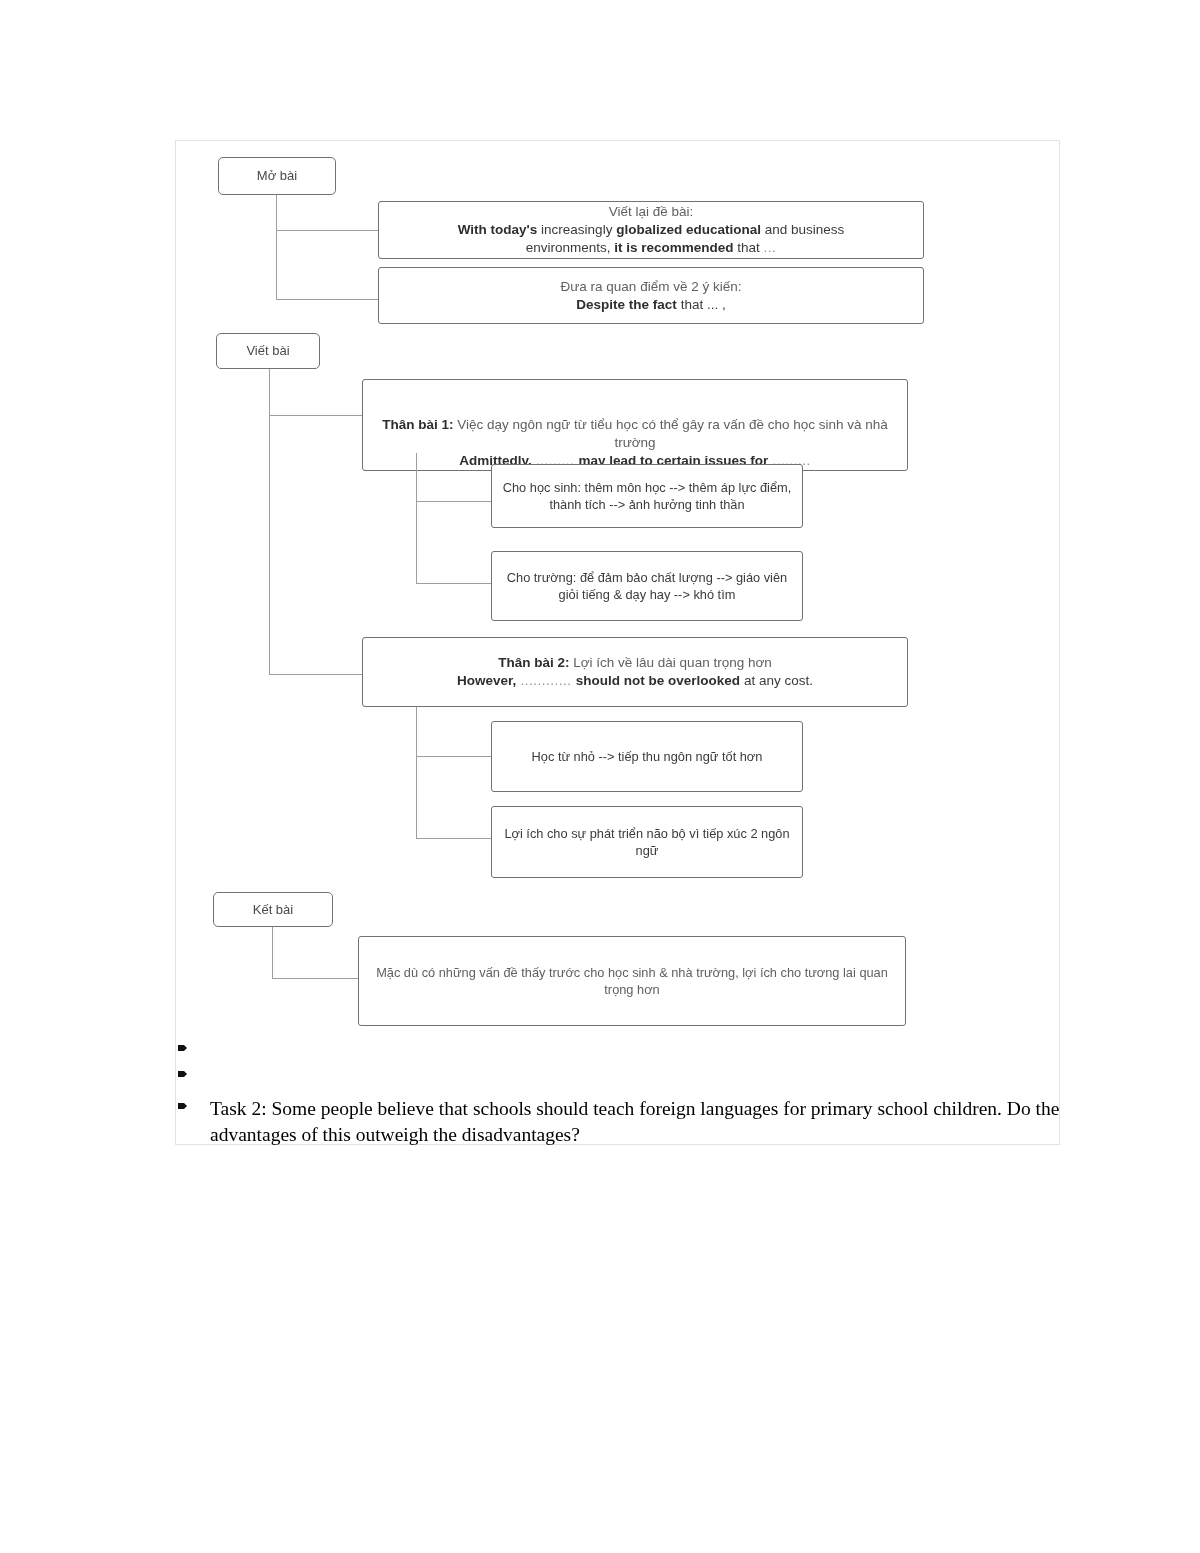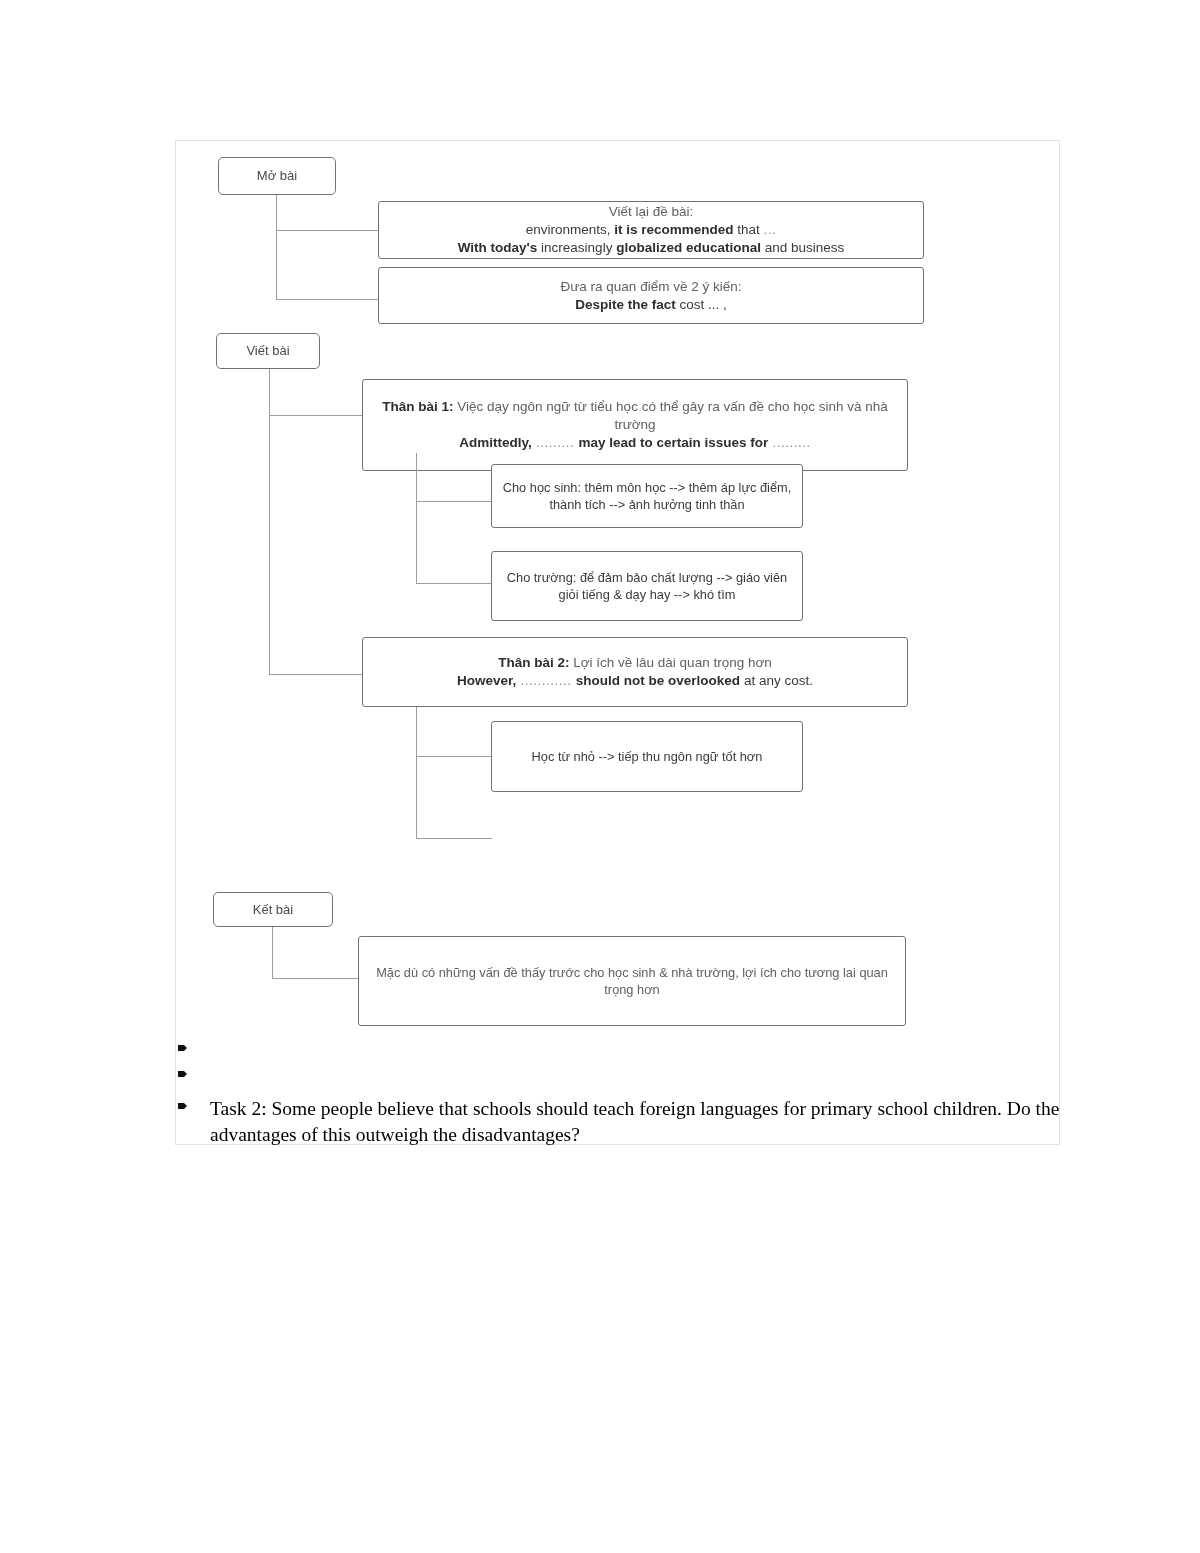--- a/index.html
+++ b/index.html
@@ -124,46 +124,46 @@
   </div>
 
   <div class="ln v" style="left:276px; top:195px; height:105px;"></div>
   <div class="ln h" style="left:276px; top:230px; width:102px;"></div>
   <div class="ln h" style="left:276px; top:299px; width:102px;"></div>
 
   <div class="node tbox" style="left:378px; top:201px; width:546px; height:58px;">
     <div class="inner">
       <div class="vn">Viết lại đề bài:</div>
       <div>
+        <span class="en">With today's</span><span class="en-norm"> increasingly </span><span class="en">globalized educational</span><span class="en-norm"> and business</span>
+      </div>
+      <div>
         <span class="en-norm">environments, </span><span class="en">it is recommended</span><span class="en-norm"> that </span><span class="dots">...</span>
       </div>
-      <div>
-        <span class="en">With today's</span><span class="en-norm"> increasingly </span><span class="en">globalized educational</span><span class="en-norm"> and business</span>
-      </div>
     </div>
   </div>
 
   <div class="node tbox" style="left:378px; top:267px; width:546px; height:57px;">
     <div class="inner">
       <div class="vn">Đưa ra quan điểm về 2 ý kiến:</div>
       <div>
-        <span class="en">Despite the fact</span><span class="en-norm"> cost ... ,</span>
+        <span class="en">Despite the fact</span><span class="en-norm"> that ... ,</span>
       </div>
     </div>
   </div>
 
   <div class="node pill" style="left:216px; top:333px; width:104px; height:36px;">
     <span class="inner">Viết bài</span>
   </div>
 
   <div class="ln v" style="left:269px; top:369px; height:306px;"></div>
   <div class="ln h" style="left:269px; top:415px; width:93px;"></div>
   <div class="ln h" style="left:269px; top:674px; width:93px;"></div>
 
-  <div class="node tbox" style="left:362px; top:379px; width:546px; height:92px;">
+  <div class="node tbox" style="left:362px; top:379px; width:546px; height:92px;align-items:flex-end;">
     <div class="inner">
       <div>
         <span class="b">Thân bài 1:</span><span class="vn"> Việc dạy ngôn ngữ từ tiểu học có thể gây ra vấn đề cho học sinh và nhà trường</span>
       </div>
       <div>
         <span class="en">Admittedly,</span><span class="dots"> ......... </span><span class="en">may lead to certain issues for</span><span class="dots"> .........</span>
       </div>
     </div>
   </div>
 
@@ -191,20 +191,23 @@
   </div>
 
   <div class="ln v" style="left:416px; top:707px; height:131px;"></div>
   <div class="ln h" style="left:416px; top:756px; width:76px;"></div>
   <div class="ln h" style="left:416px; top:838px; width:76px;"></div>
 
   <div class="node tbox-sm" style="left:491px; top:721px; width:312px; height:71px;">
     <span class="inner">Học từ nhỏ --&gt; tiếp thu ngôn ngữ tốt hơn</span>
   </div>
 
+  <div class="node tbox-sm" style="left:491px; top:806px; width:312px; height:72px;">
+    <span class="inner">Lợi ích cho sự phát triển não bộ vì tiếp xúc 2 ngôn ngữ</span>
+  </div>
 
   <div class="node pill" style="left:213px; top:892px; width:120px; height:35px;">
     <span class="inner">Kết bài</span>
   </div>
 
   <div class="ln v" style="left:272px; top:927px; height:52px;"></div>
   <div class="ln h" style="left:272px; top:978px; width:88px;"></div>
 
   <div class="node tbox-sm" style="left:358px; top:936px; width:548px; height:90px;">
     <div class="inner">

